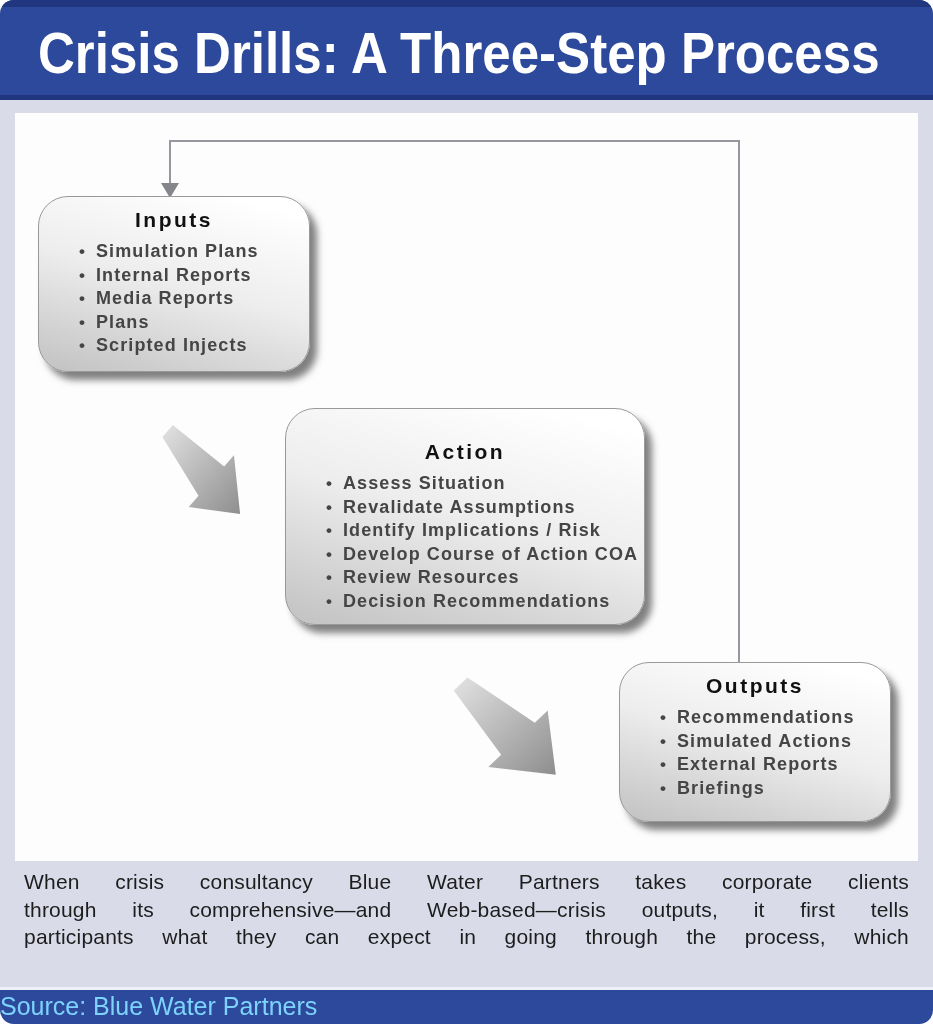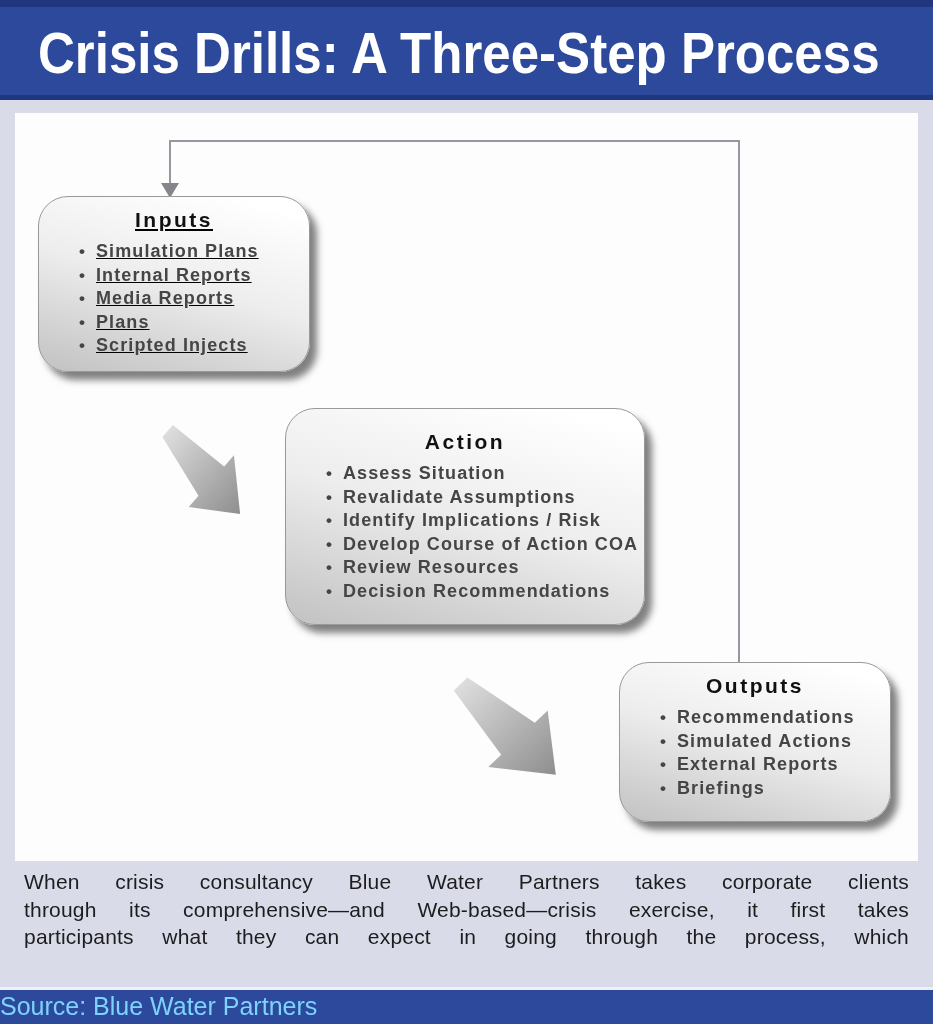--- a/index.html
+++ b/index.html
@@ -15,20 +15,21 @@
     --footer-bg:#2c499b;
   }
   *{margin:0;padding:0;box-sizing:border-box;}
   html,body{background:#fff;}
   #page{
     position:relative;
     width:933px;height:1024px;
     background:var(--page-bg);
     overflow:hidden;
     font-family:"Liberation Sans", sans-serif;
+    border-radius:14px;
   }
   
   .banner{
     position:absolute;left:0;top:0;width:933px;height:100px;
     background:var(--header-bg);
     border-top:7px solid var(--header-dark);
     border-bottom:5px solid var(--header-dark);
   }
   .banner h1{
     position:absolute;left:38px;top:0;height:88px;line-height:92px;
@@ -53,22 +54,22 @@
   }
   
   .pbox{
     position:absolute;
     border:1px solid var(--box-border);
     border-radius:30px;
     background:linear-gradient(195deg,#ffffff 8%,#ededed 50%,#c5c5c5 96%);
     box-shadow:7px 8px 7px rgba(45,45,45,0.6);
     padding-top:10px;
   }
-  .pbox-inputs{left:38px;top:196px;width:272px;height:176px;text-decoration:underline;}
-  .pbox-action{left:285px;top:408px;width:360px;height:217px;padding-top:20px;}
+  .pbox-inputs{left:38px;top:196px;width:272px;height:176px;}
+  .pbox-action{left:285px;top:408px;width:360px;height:217px;padding-top:30px;}
   .pbox-outputs{left:608px;top:662px;width:272px;height:160px;margin-left:11px;}
   .pbox-title{
     text-align:center;font-size:21px;font-weight:bold;line-height:26px;
     letter-spacing:2.5px;color:var(--title-text);
   }
   .pbox ul{
     list-style:none;margin:7px 0 0 0;padding:0 6px 0 40px;
     font-size:18px;font-weight:bold;line-height:23.5px;
     letter-spacing:1.1px;color:var(--bullet-text);
   }
@@ -158,21 +159,21 @@
     <ul>
       <li>Recommendations</li>
       <li>Simulated Actions</li>
       <li>External Reports</li>
       <li>Briefings</li>
     </ul>
   </div>
 
   <div class="caption">
     <div class="caption-line">When crisis consultancy Blue Water Partners takes corporate clients</div>
-    <div class="caption-line">through its comprehensive—and Web-based—crisis exercise, it first takes</div>
+    <div class="caption-line">through its comprehensive—and Web-based—crisis outputs, it first tells</div>
     <div class="caption-line">participants what they can expect in going through the process, which</div>
   </div>
 
   <div class="source-bar">
     <span>Source: Blue Water Partners</span>
   </div>
 
 </div>
 
 </body></html>

